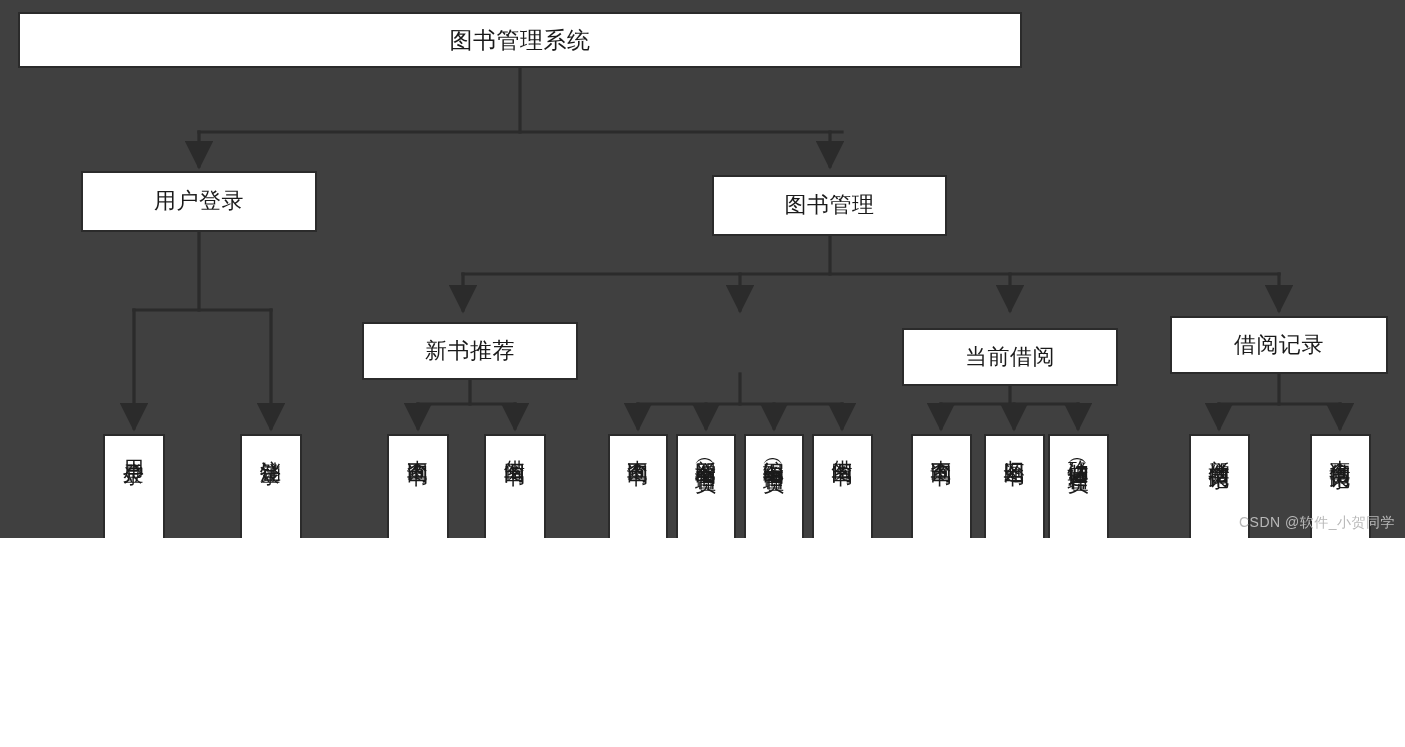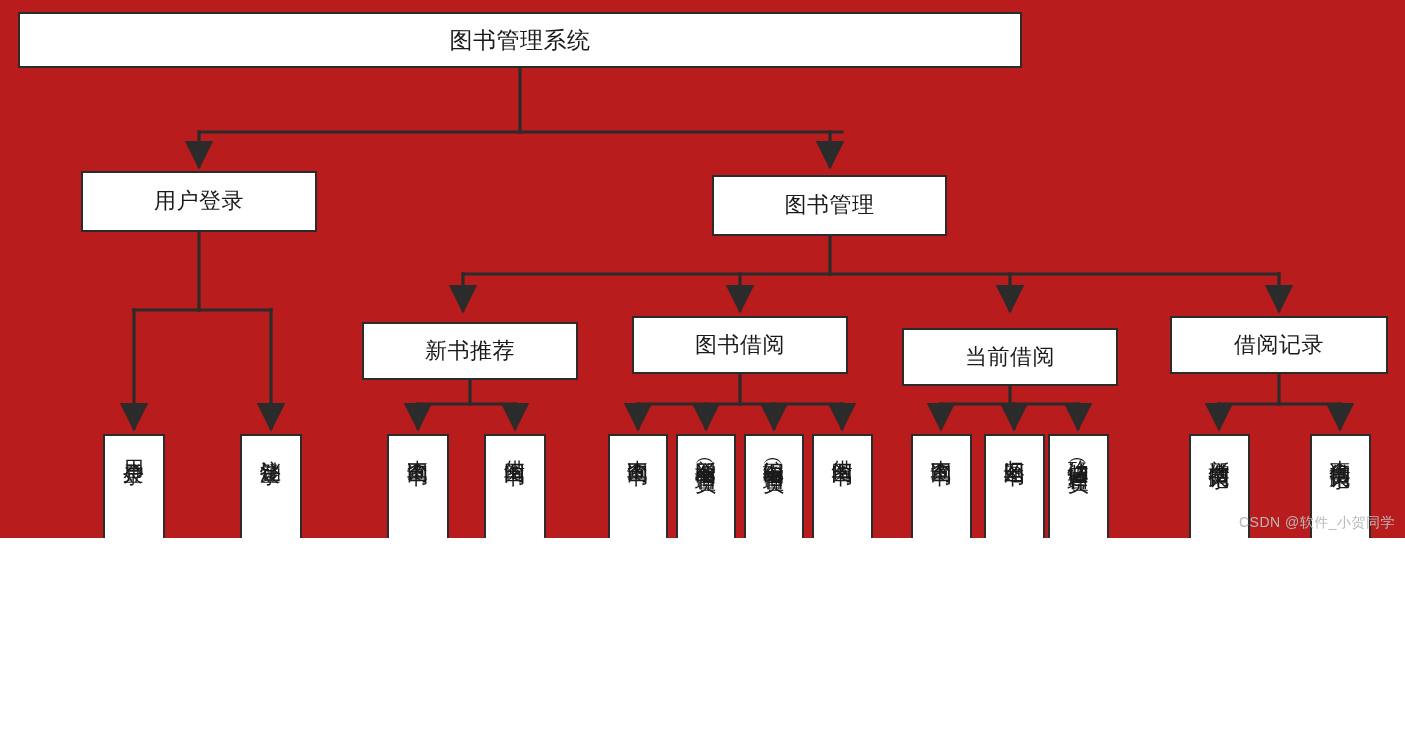--- a/index.html
+++ b/index.html
@@ -8,21 +8,21 @@
     padding: 0;
     background: #ffffff;
   }
   body {
     font-family: "Liberation Sans", "DejaVu Sans", sans-serif;
   }
   #canvas {
     position: relative;
     width: 1405px;
     height: 538px;
-    background: #b91c1c;
+    background: #404040;
     overflow: hidden;
   }
   #edges {
     position: absolute;
     left: 0;
     top: 0;
     width: 1405px;
     height: 747px;
     pointer-events: none;
   }
@@ -141,23 +141,20 @@
   <div class="node h" style="left: 81px; top: 171px; width: 236px; height: 61px;">
     <span class="label">用户登录</span>
   </div>
   <div class="node h" style="left: 712px; top: 155px; width: 235px; height: 61px; margin-top: 20px;">
     <span class="label">图书管理</span>
   </div>
 
   <div class="node h" style="left: 362px; top: 316px; width: 216px; height: 58px; margin-top: 6px;">
     <span class="label">新书推荐</span>
   </div>
-  <div class="node h" style="left: 632px; top: 316px; width: 216px; height: 58px;">
-    <span class="label">图书借阅</span>
-  </div>
   <div class="node h" style="left: 902px; top: 328px; width: 216px; height: 58px;">
     <span class="label">当前借阅</span>
   </div>
   <div class="node h" style="left: 1170px; top: 316px; width: 218px; height: 58px;">
     <span class="label">借阅记录</span>
   </div>
 
   <div class="node v" style="left: 103px; top: 434px; width: 62px; height: 299px;">
     <span class="label">用户登录</span>
   </div>

